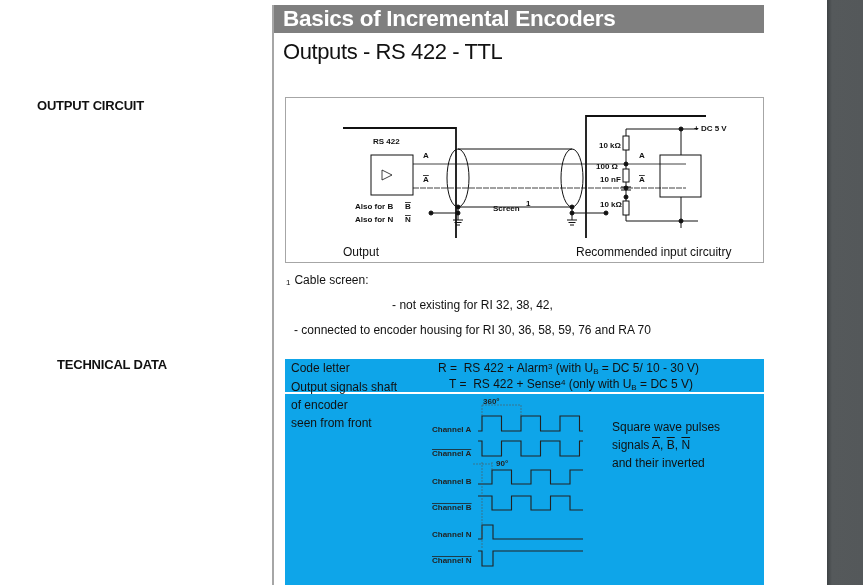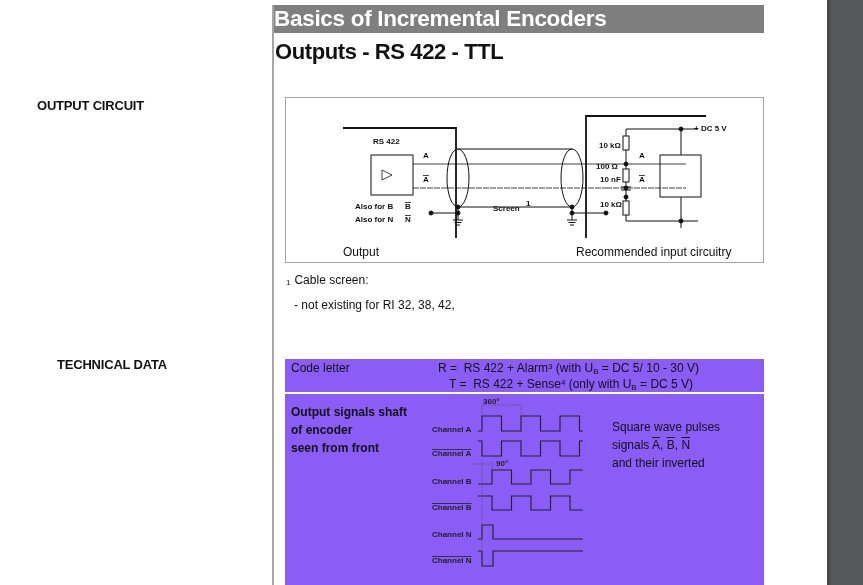--- a/index.html
+++ b/index.html
@@ -2,32 +2,32 @@
 <html><head>
 <meta charset="utf-8">
 <style>
   html, body { margin:0; padding:0; }
   body { width:863px; height:585px; background:#ffffff; position:relative; overflow:hidden;
          font-family:"Liberation Sans", sans-serif; color:#111; }
   .sidebar-dark { position:absolute; left:827px; top:0; width:36px; height:585px;
                   background:linear-gradient(to right,#3e4244 0px,#55595b 5px,#54585a 100%); }
   .left-rule { position:absolute; left:272px; top:5px; width:2px; height:580px; background:#a6a6a6; }
   .header-bar { position:absolute; left:274px; top:5px; width:490px; height:28px; background:#7f7f7f;
-                color:#fff; font-weight:bold; font-size:22.5px; line-height:28px; 
+                color:#fff; font-weight:bold; font-size:22.5px; line-height:28px; padding-left:9px;
                 box-sizing:border-box; letter-spacing:-0.3px; transform-origin:left; }
-  .subtitle { position:absolute; left:275px; top:38px; font-weight:bold; font-size:22px; line-height:28px;
+  .subtitle { position:absolute; left:283px; top:38px; font-weight:normal; font-size:22px; line-height:28px;
               letter-spacing:-0.4px; }
   .section-label { position:absolute; left:37px; font-weight:bold; font-size:13px; letter-spacing:-0.2px; }
   .diagram-box { position:absolute; left:285px; top:97px; width:479px; height:166px; border:1px solid #a6a6a6;
                  box-sizing:border-box; background:#fff; }
   .diagram-box svg { position:absolute; left:0; top:0; }
   .footnote { position:absolute; left:286px; top:268px; font-size:12px; line-height:25px; }
   .footnote .sup { font-size:8px; vertical-align:top; position:relative; top:2px; margin-right:4px; }
   .footnote .item { padding-left:8px;text-align:center; }
-  .tech-table { position:absolute; left:285px; top:359px; width:479px; height:226px; background:#8b5cf6; }
+  .tech-table { position:absolute; left:285px; top:359px; width:479px; height:226px; background:#0ea5e9; }
   .row-sep { position:absolute; left:0; top:33px; width:479px; height:2px; background:#fff; }
   .cell { position:absolute; font-size:12px; line-height:18px; }
   .ovl { text-decoration:overline; }
   .sub { font-size:8px; vertical-align:baseline; position:relative; top:2px; }
   .sups { font-size:8px; vertical-align:top; position:relative; top:-1px; }
   .wave-label { font-family:"Liberation Sans", sans-serif; font-size:8px; font-weight:bold; fill:#222; }
   .dlabel { font-family:"Liberation Sans", sans-serif; font-size:8px; font-weight:bold; fill:#111; }
   .dtext { font-family:"Liberation Sans", sans-serif; font-size:12px; fill:#111; }
 </style>
 </head>
@@ -110,35 +110,36 @@
     <text class="dlabel" x="353" y="60">A</text>
     <text class="dlabel" x="353" y="84" text-decoration="overline">A</text>
     <text class="dtext" x="57" y="158">Output</text>
     <text class="dtext" x="290" y="158">Recommended input circuitry</text>
   </svg>
 </div>
 
 <div class="footnote">
   <div><span class="sup">1</span><span>Cable screen:</span></div>
   <div class="item">-  not existing for RI 32, 38, 42,</div>
+  <div class="item">-  connected to encoder housing for RI 30, 36, 58, 59, 76 and RA 70</div>
 </div>
 
 <div class="tech-table">
   <div class="cell" style="left:6px;top:0px;">Code letter</div>
   <div class="cell" style="left:141px;top:0px;margin-left:12px;">
     <span>R =</span>&nbsp;
     <span>RS 422 + Alarm</span><span class="sups">3</span><span> (with U</span><span class="sub">B</span><span> = DC 5/ 10 - 30 V)</span>
   </div>
   <div class="cell" style="left:141px;top:16px;margin-left:23px;">
     <span>T =</span>&nbsp;
     <span>RS 422 + Sense</span><span class="sups">4</span><span> (only with  U</span><span class="sub">B</span><span> = DC 5 V)</span>
   </div>
   <div class="row-sep"></div>
 
-  <div class="cell" style="left:6px;top:44px;font-weight:bold;">
+  <div class="cell" style="left:6px;top:19px;">
     <div>Output signals shaft</div>
     <div>of encoder</div>
     <div>seen from front</div>
   </div>
 
   <svg id="waves" width="320" height="226" viewBox="0 0 320 226" style="position:absolute;left:120px;top:0;">
     <g id="wave-group">
         <path d="M73 72 H77 V57 H96.5 V72 H116 V57 H135.5 V72 H155 V57 H174.5 V72 H178" fill="none" stroke="#222" stroke-width="1.1"></path>
         <path d="M73 82 H77 V97 H96.5 V82 H116 V97 H135.5 V82 H155 V97 H174.5 V82 H178" fill="none" stroke="#222" stroke-width="1.1"></path>
         <path d="M73 125 H87 V111 H106.5 V125 H126 V111 H145.5 V125 H165 V111 H178" fill="none" stroke="#222" stroke-width="1.1"></path>

